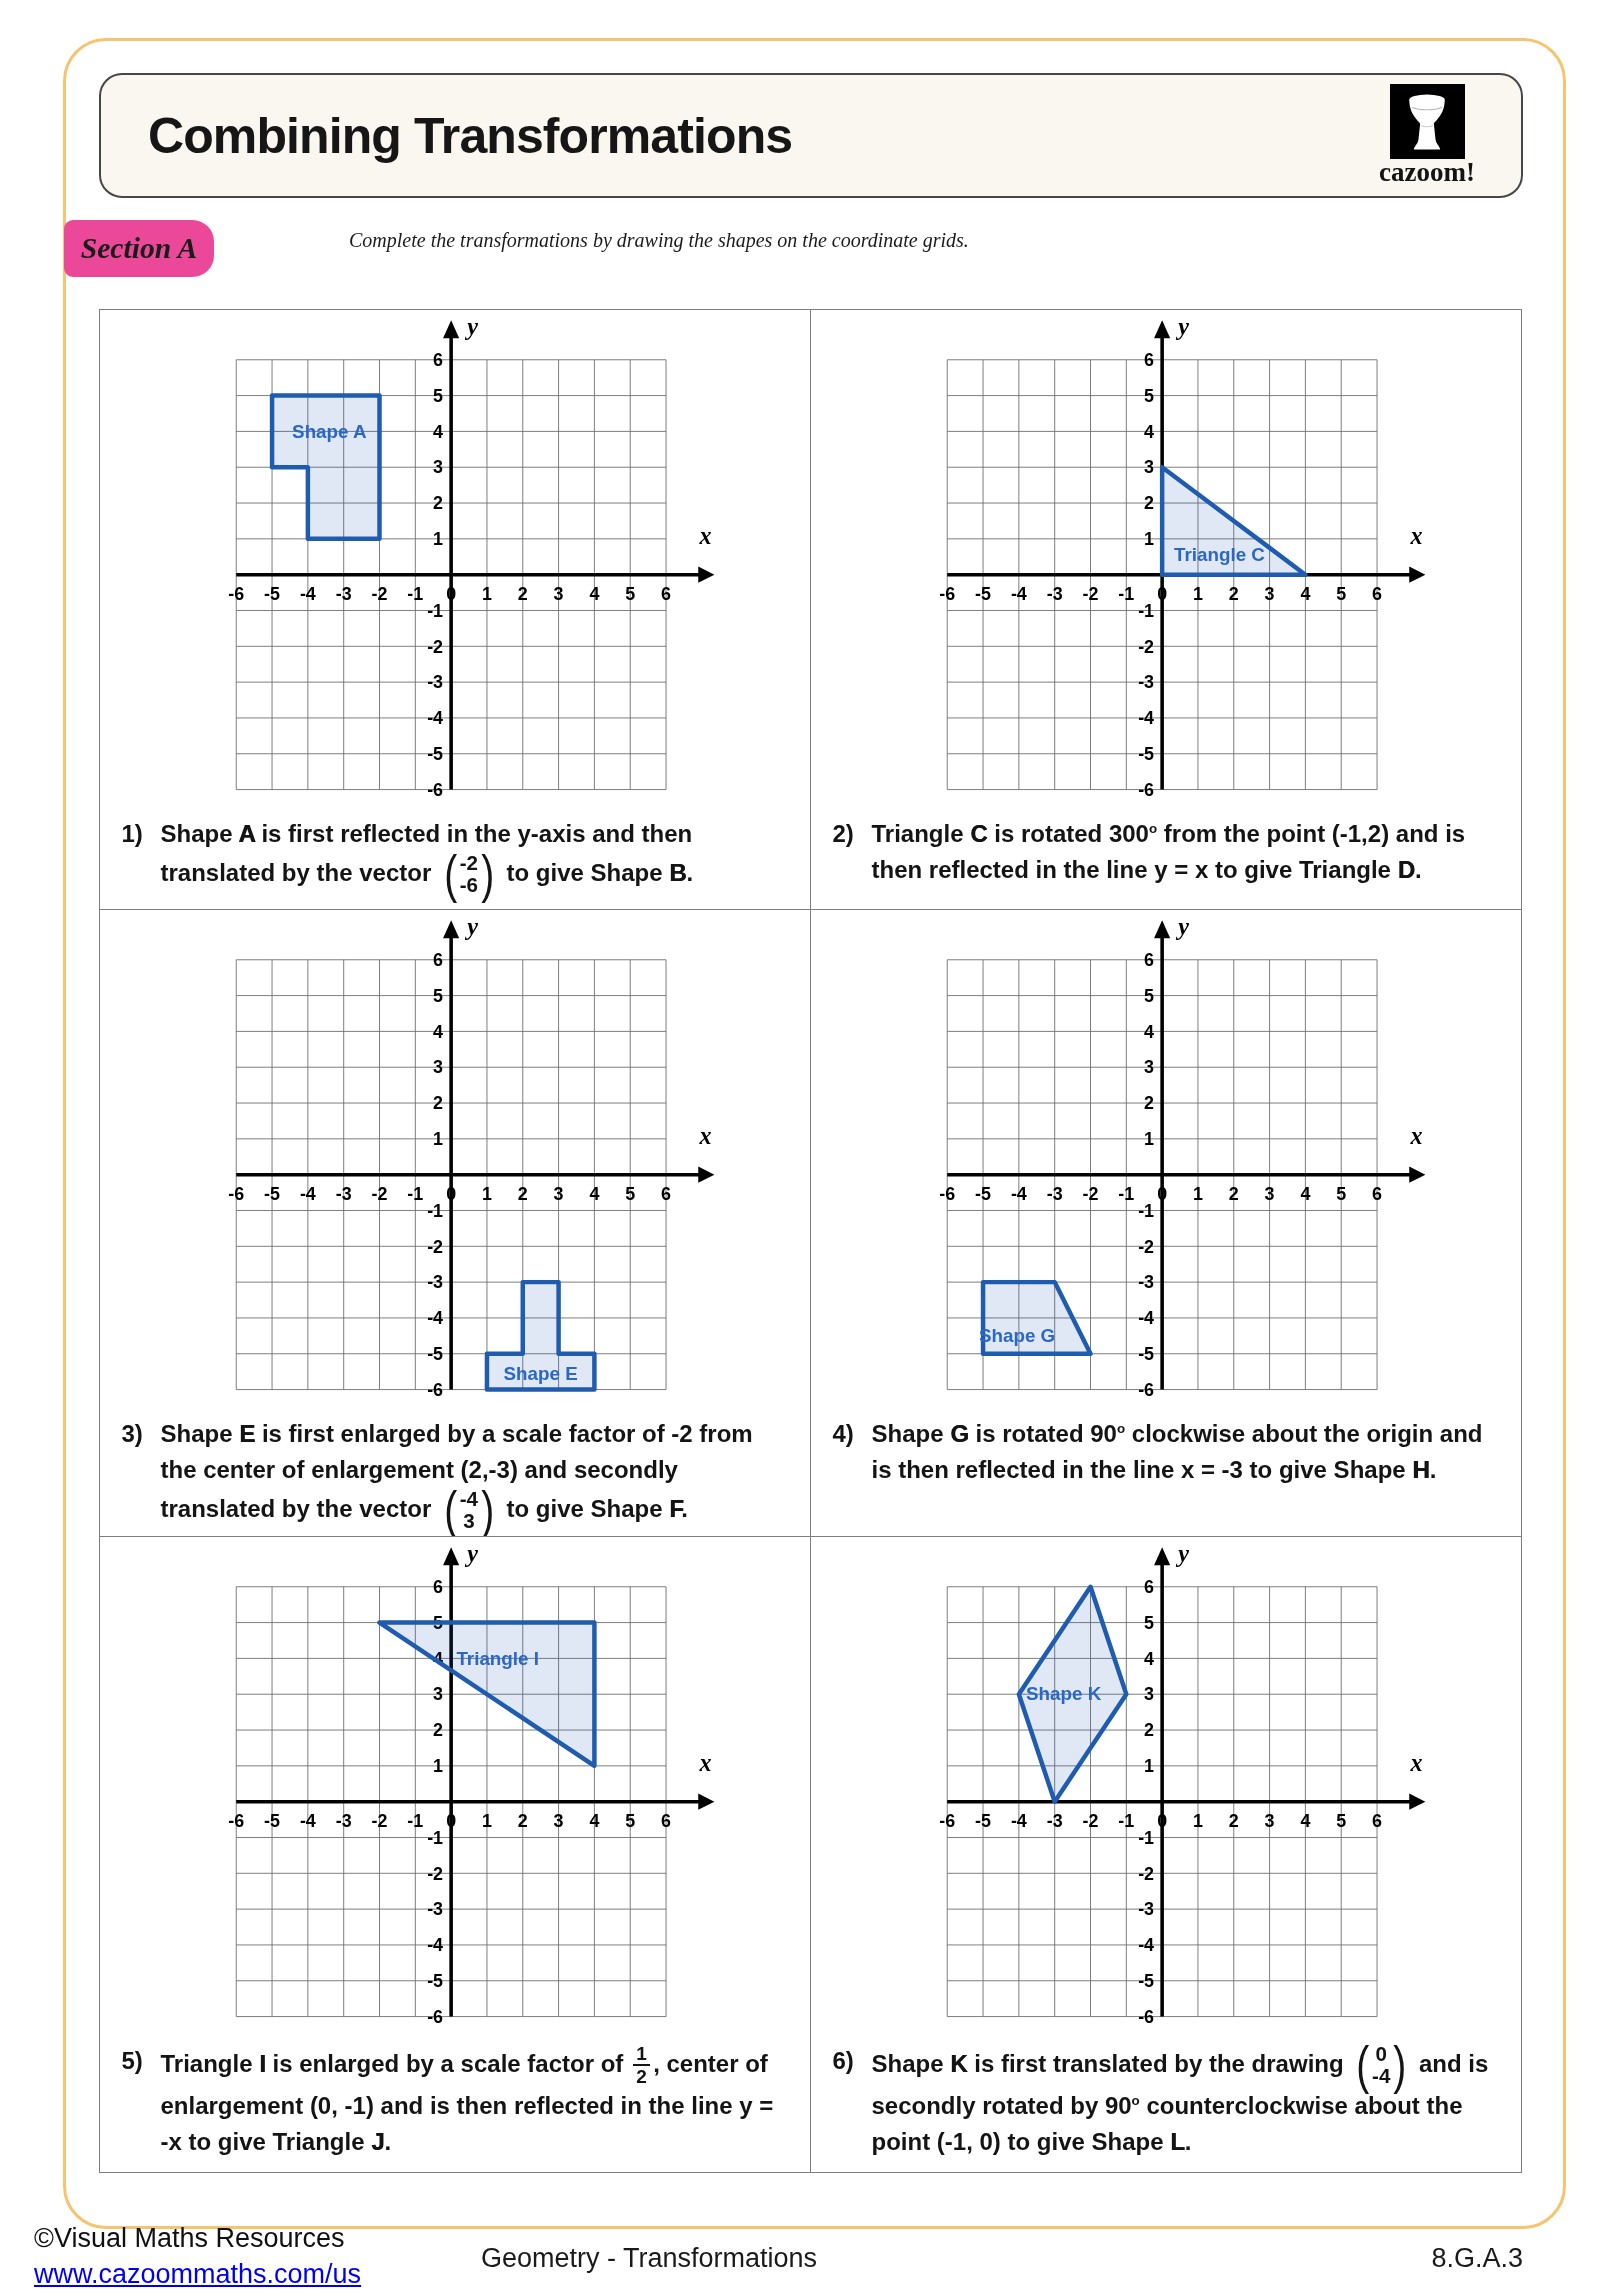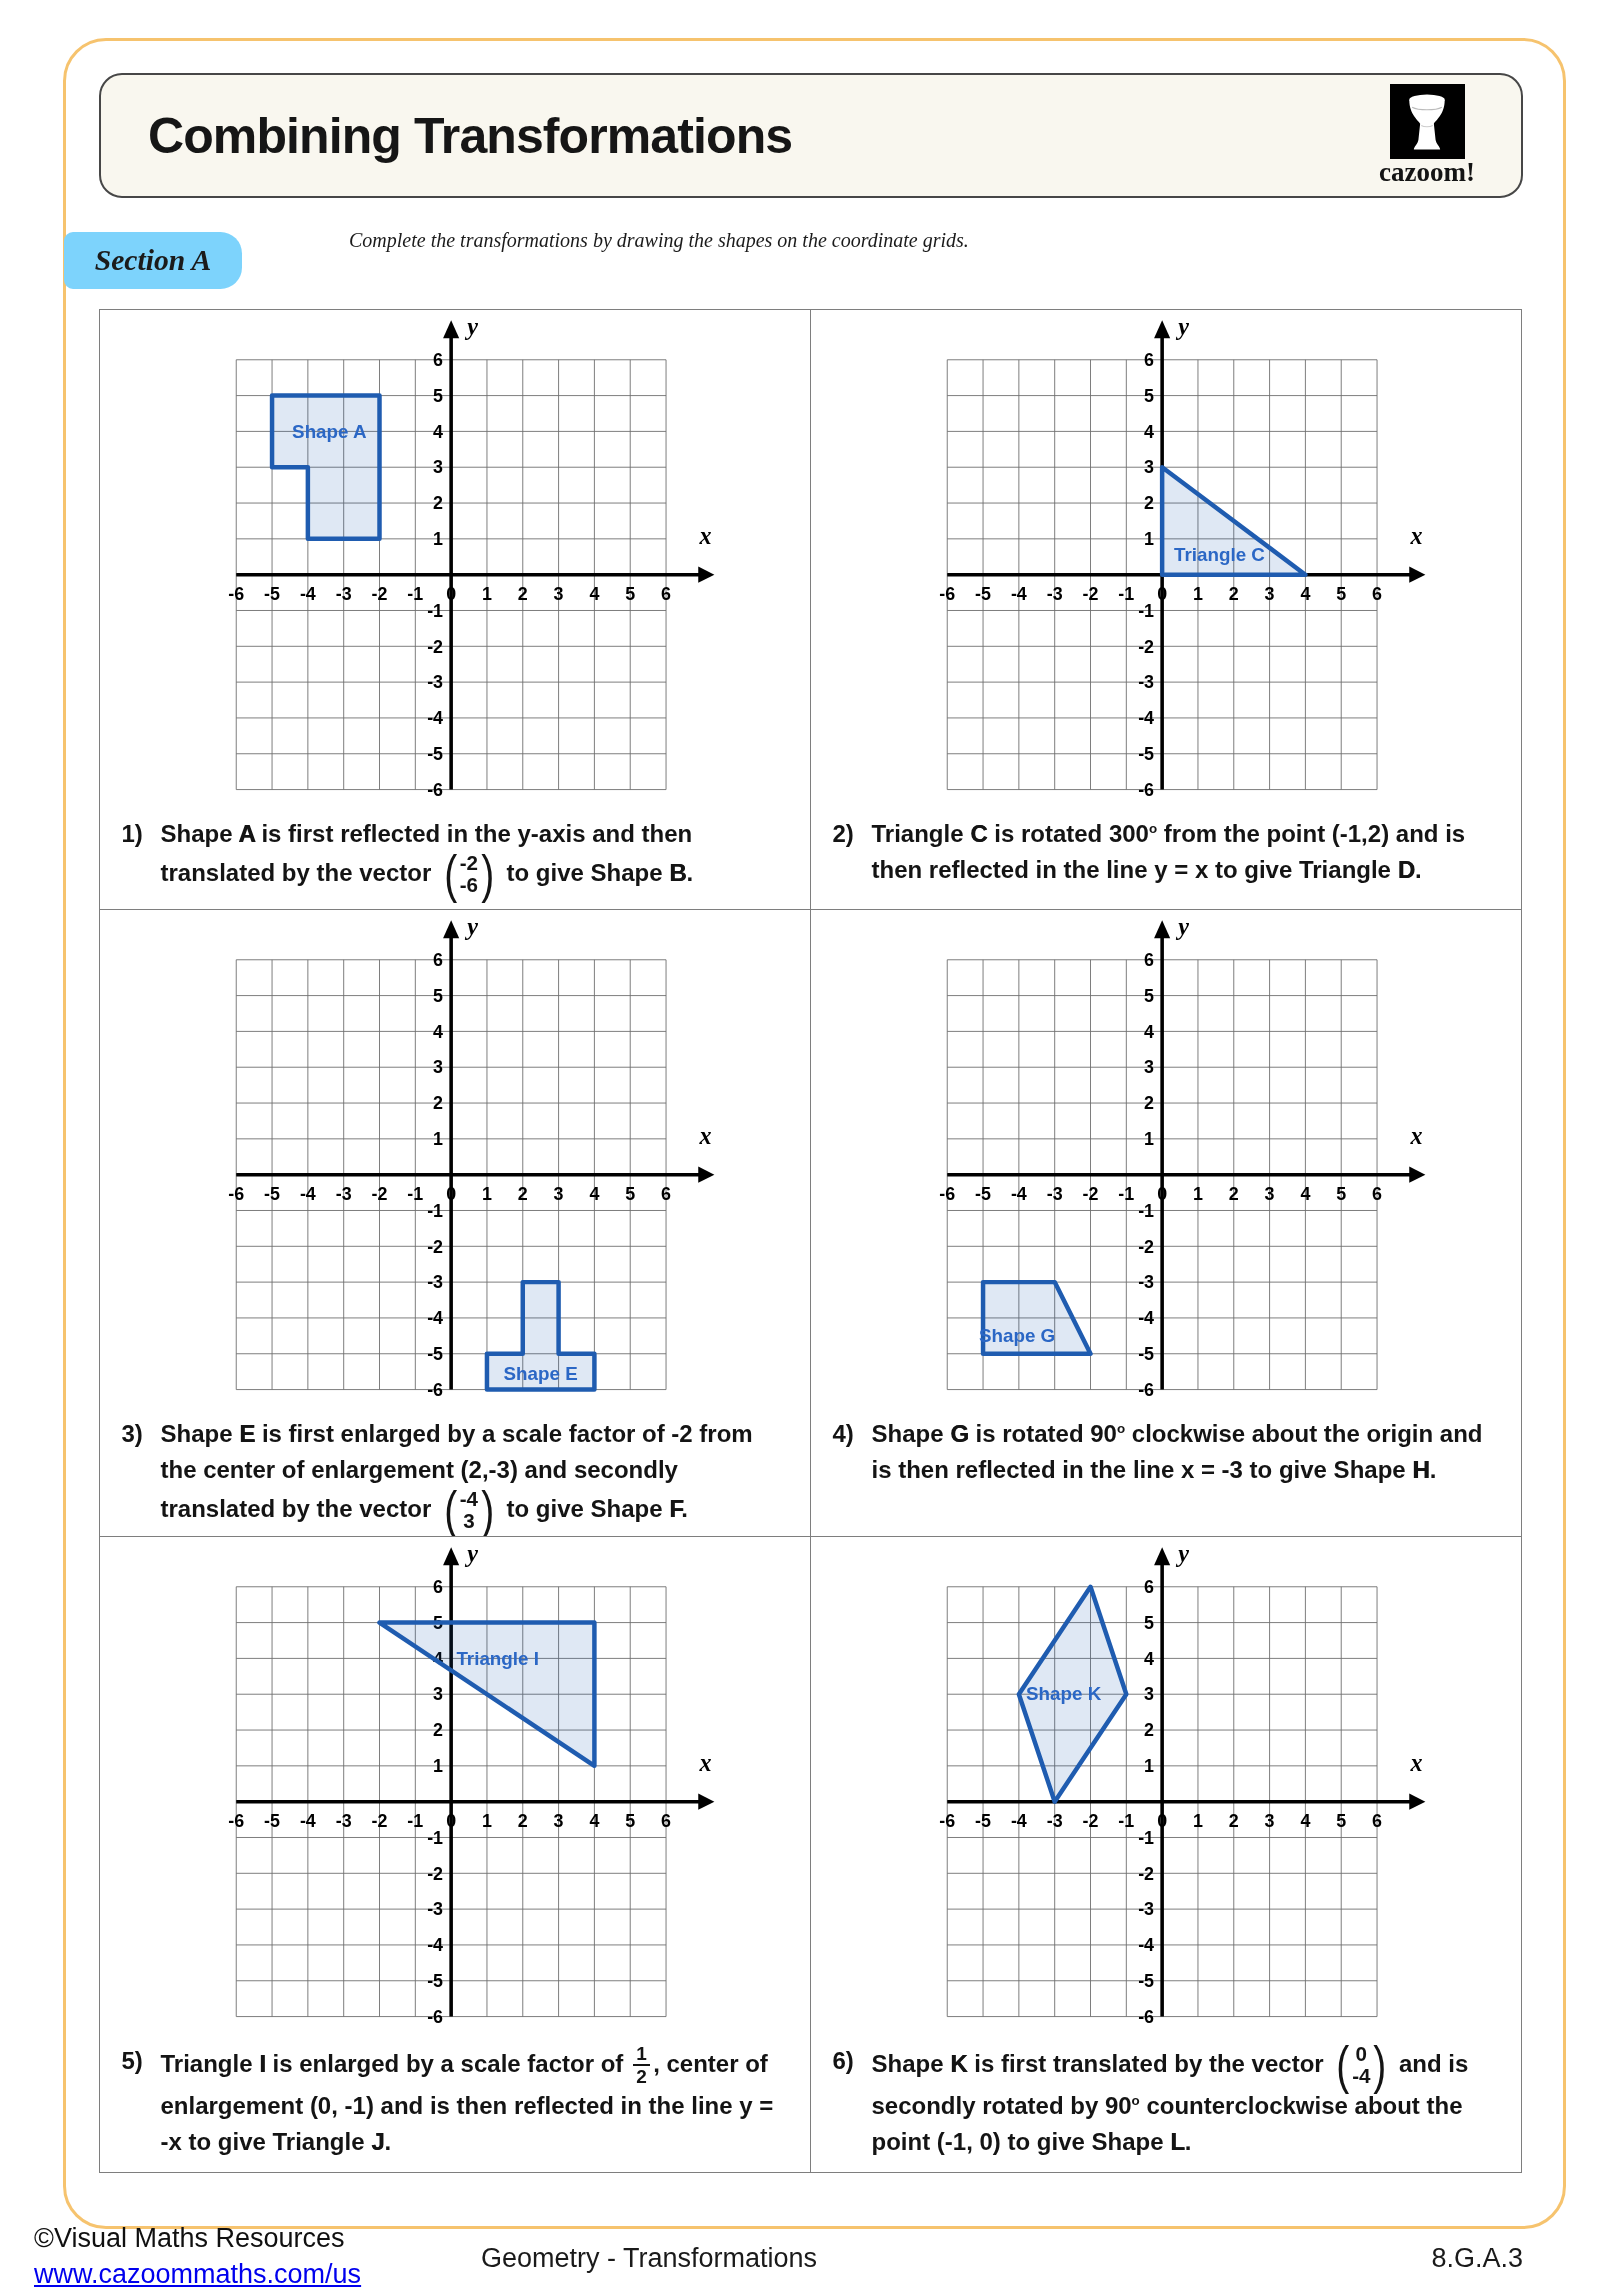--- a/index.html
+++ b/index.html
@@ -25,22 +25,22 @@
     position:absolute;right:27px;top:9px;width:134px;height:106px;
     display:flex;flex-direction:column;align-items:center;
   }
   .logo-square{width:75px;height:75px;background:#000;display:flex;align-items:center;justify-content:center;}
   .logo-square svg{width:64px;height:64px;}
   .logo-text{
     font-family:"Liberation Serif", serif;font-weight:700;font-size:27px;color:#141414;margin-top:-1.8px;
   }
   
   .section-pill{
-    position:absolute;left:64px;top:232px;width:178px;height:57px;
-    background:#7dd3fc;border-radius:9px 21.5px 21.5px 9px;
+    position:absolute;left:64px;top:220px;width:150px;height:57px;
+    background:#ec4899;border-radius:9px 21.5px 21.5px 9px;
     display:flex;align-items:center;justify-content:center;
   }
   .section-pill span{
     font-family:"Liberation Serif", serif;font-style:italic;font-weight:700;font-size:29.6px;color:#1b1b1b;
   }
   .instruction{
     position:absolute;left:349px;top:229px;width:1128px;
     font-family:"Liberation Serif", serif;font-style:italic;font-size:20px;color:#1b1b1b;
   }
   
@@ -556,21 +556,21 @@
             <text x="241" y="457" text-anchor="end">-4</text>
             <text x="241" y="497" text-anchor="end">-5</text>
             <text x="241" y="537" text-anchor="end">-6</text>
           </g>
           <polygon points="170,50 210,170 130,290 90,170" fill="rgba(31,92,176,0.14)" stroke="#1f5cb0" stroke-width="5" stroke-linejoin="round"></polygon>
           <text x="140" y="177" text-anchor="middle" fill="#2b67c5" font-size="21" font-weight="bold">Shape K</text>
         </svg>
     </div>
     <div class="question">
       <span class="qnum">6)</span>
-      <span class="qtext"><span>Shape </span><span class="shape-letter">K</span><span> is first translated by the vector </span><span class="vec">
+      <span class="qtext"><span>Shape </span><span class="shape-letter">K</span><span> is first translated by the drawing </span><span class="vec">
             <span class="paren">(</span>
             <span class="col">
               <span>0</span>
               <span>-4</span>
             </span>
             <span class="paren">)</span>
           </span><span> and is secondly rotated by 90</span><sup class="deg">o</sup><span> counterclockwise about the point (-1, 0) to give Shape </span><span class="shape-letter">L</span><span>.</span></span>
     </div>
   </div>
 </div>

